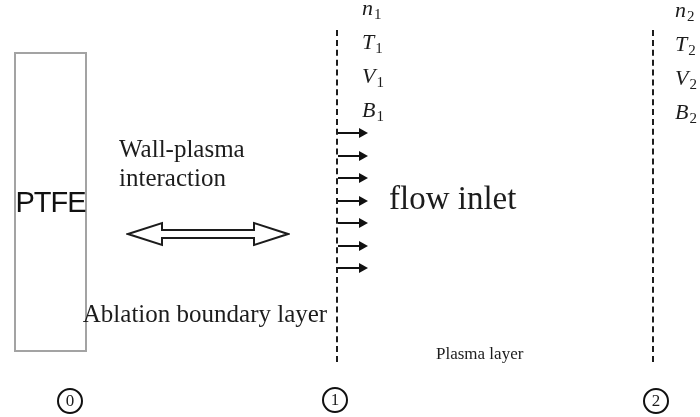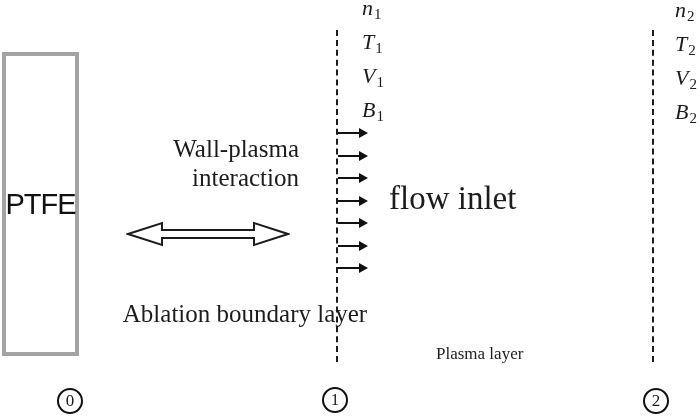--- a/index.html
+++ b/index.html
@@ -9,23 +9,23 @@
     height: 417px;
     background: #ffffff;
     font-family: "Liberation Serif", serif;
     color: #1c1c1c;
     overflow: hidden;
   }
 
   
   .ptfe-rect {
     position: absolute;
-    left: 2px; top: 52px;
+    left: 14px; top: 52px;
     width: 69px; height: 296px;
-    border: 4px solid #a3a3a3;
+    border: 2px solid #a3a3a3;
     display: flex;
     align-items: center;
     justify-content: center;
   }
   .ptfe-label {
     font-family: "Liberation Sans", sans-serif;
     font-size: 29px;
     letter-spacing: -1px;
     color: #111111;
   }
@@ -37,32 +37,31 @@
   .sub { font-style: normal; font-size: 15px; vertical-align: -4px; margin-left: 1px; }
   .vars.s0 { left: 97px;  top: 10px;  line-height: 34px; }
   .vars.s1 { left: 362px; top: -6px;  line-height: 28px; }
   .vars.s2 { left: 675px; top: -4px;  line-height: 28px; }
 
   
   .wall-plasma {
     position: absolute;
     left: 119px; top: 134px;
     width: 180px;
-    text-align: right;
+    text-align: left;
     font-size: 25px;
     line-height: 29px;
   }
   .ablation {
     position: absolute;
     left: 73px; top: 297px;
     width: 264px;
     text-align: center;
     font-size: 25px;
     line-height: 34px;
-    margin-left: 40px;
   }
   .flow-inlet {
     position: absolute;
     left: 389px; top: 180px;
     font-size: 33px;
   }
   .plasma-layer {
     position: absolute;
     left: 436px; top: 344px;
     font-size: 17px;

